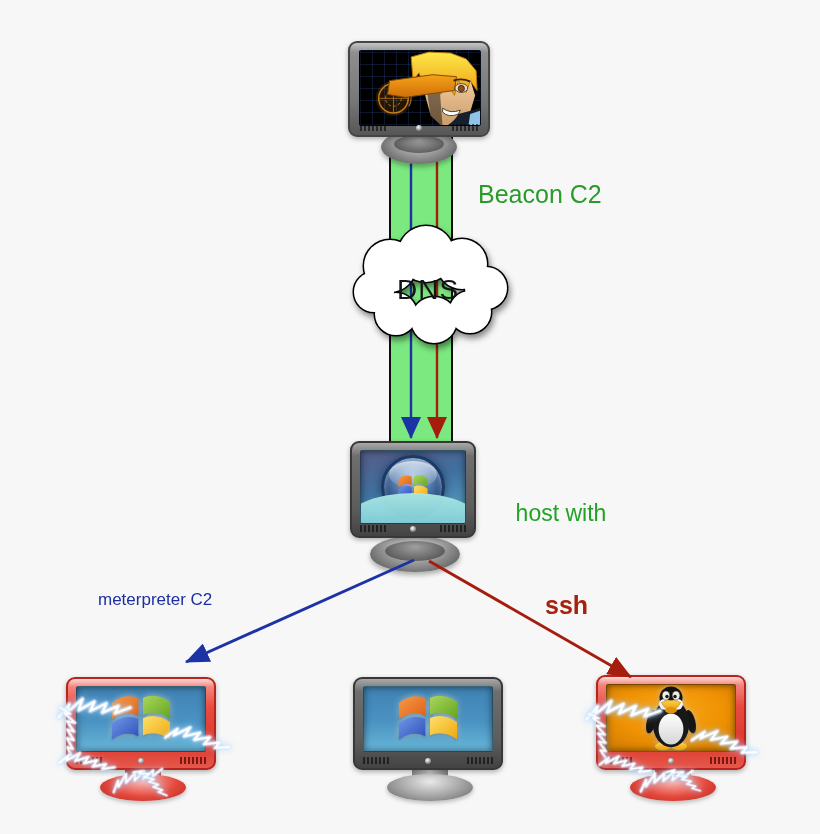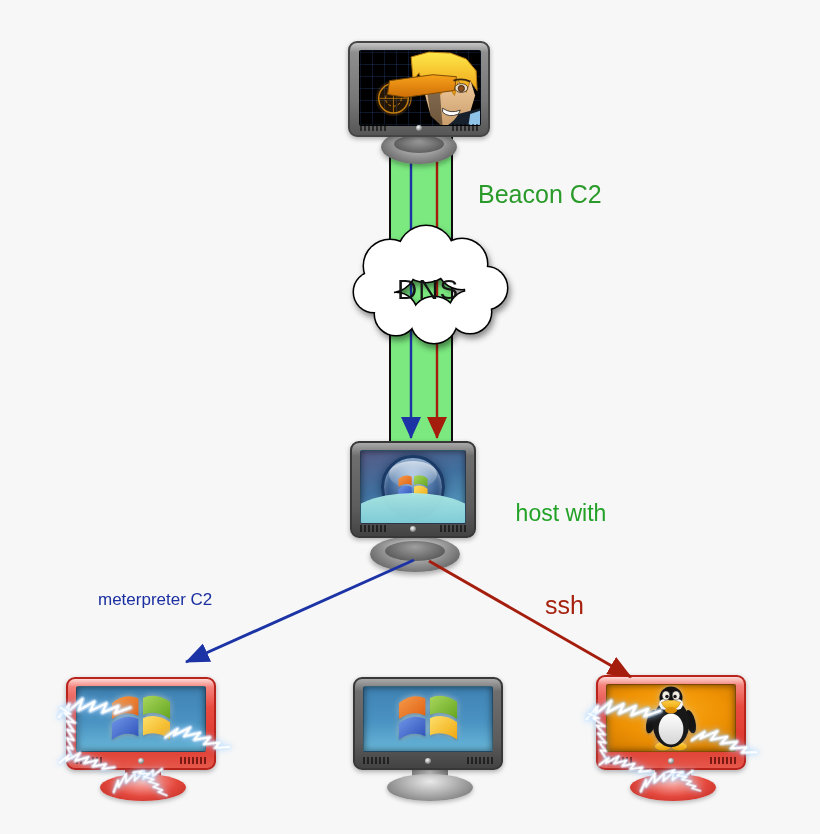--- a/index.html
+++ b/index.html
@@ -75,21 +75,21 @@
   .orb svg{position:absolute; left:50%; top:50%; transform:translate(-50%,-50%);}
 
   .bolt{position:absolute; z-index:8; pointer-events:none;
     filter:drop-shadow(0 0 3px rgba(168,212,255,.85));}
 
   
   #beacon-label{left:478px; top:180px; font-size:25px; color:#2a9b2a;}
   #host-label{left:492px; top:456px; width:138px; text-align:center; font-size:23px;
     line-height:1.2; color:#22a226; z-index:6; position:absolute;margin-top:44px;}
   #met-label{left:98px; top:590px; font-size:17px; color:#1b2fa0;}
-  #ssh-label{left:545px; top:591px; font-size:25px; color:#a6220f;}
+  #ssh-label{left:545px; top:591px; font-size:25px; color:#a6220f;font-weight:bold;}
 </style>
 </head>
 <body>
 
 <div id="canvas">
 
   <svg width="0" height="0" style="position:absolute" aria-hidden="true">
     <defs>
       <linearGradient id="og" x1="0" y1="0" x2="1" y2="1">
         <stop offset="0" stop-color="#f59a4a"></stop>

